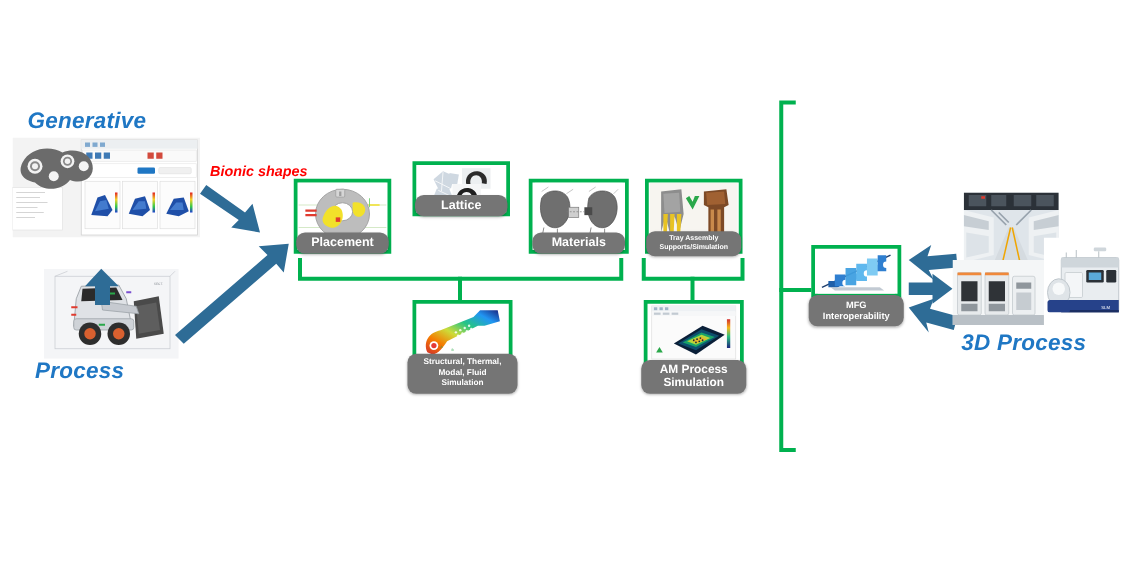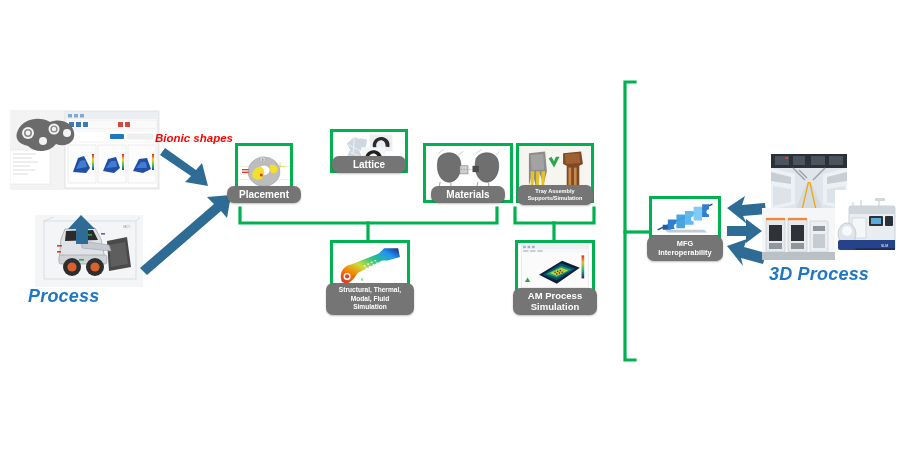--- a/index.html
+++ b/index.html
@@ -12,21 +12,21 @@
 
   .abs{position:absolute;}
 
   
   .blue-label{
     color:#1F77C4;font-weight:bold;font-style:italic;
     font-size:18px;letter-spacing:.2px;white-space:nowrap;
   }
   .red-label{
     color:#FF0000;font-weight:bold;font-style:italic;
-    font-size:11.5px;white-space:nowrap;
+    font-size:11.5px;white-space:nowrap;margin-left:13px;
   }
   .note{
     color:#595959;font-style:italic;font-size:11.5px;white-space:nowrap;
   }
 
   
   .card{
     position:absolute;box-sizing:border-box;
     border:3px solid #00B14F;background:#ffffff;
   }
@@ -43,20 +43,23 @@
   
   svg.layer{position:absolute;left:0;top:0;width:900px;height:450px;overflow:visible;}
   .arrowfill{fill:#2E6C96;}
   .bracket{fill:none;stroke:#00B14F;stroke-width:3.2;stroke-linecap:square;}
 </style>
 </head>
 <body>
 
 <div id="stage">
 
+  <div class="abs" style="left:22px;top:86px;">
+    <span class="blue-label">Generative</span>
+  </div>
 
   <div class="abs" style="left:10px;top:110px;width:150px;height:80px;">
     <svg viewBox="0 0 150 80" style="width:150px;height:80px;display:block;">
       <rect x="0" y="0" width="150" height="80" fill="#f3f3f3"></rect>
 
       <rect x="55" y="2" width="93" height="76" fill="#ffffff" stroke="#d0d0d0" stroke-width="0.6"></rect>
       <rect x="55" y="2" width="93" height="7" fill="#eceff1"></rect>
       <g fill="#7fa9cf">
         <rect x="58" y="4" width="4" height="3.5"></rect>
           <rect x="64" y="4" width="4" height="3.5"></rect>
@@ -219,21 +222,21 @@
       <path class="bracket" d="M515 208 L515 223 L594 223 L594 208"></path>
       <path class="bracket" d="M554 223 L554 240"></path>
     </g>
 
     <g>
       <path class="bracket" d="M635 82 L625 82 L625 360 L635 360"></path>
       <path class="bracket" d="M625 232 L650 232"></path>
     </g>
   </svg>
 
-  <div class="card" style="left:235px;top:143px;width:58px;height:60px;">
+  <div class="card" style="left:235px;top:143px;width:78px;height:60px;">
     <div class="thumb">
       <svg viewBox="0 0 78 60" style="width:100%;height:100%;display:block;">
         <rect x="0" y="0" width="78" height="60" fill="#ffffff"></rect>
         <g stroke="#c9e3b8" stroke-width="0.7">
           <line x1="0" y1="20" x2="78" y2="20"></line>
             <line x1="0" y1="40" x2="78" y2="40"></line>
         </g>
         <ellipse cx="39" cy="28" rx="24" ry="22" fill="#bdbdbd" stroke="#9e9e9e" stroke-width="0.8"></ellipse>
         <ellipse cx="39" cy="26" rx="9" ry="8" fill="#ffffff" stroke="#9e9e9e" stroke-width="0.8"></ellipse>
         <path d="M22 30 C26 20, 34 18, 38 24 C42 32, 36 42, 28 40 C22 38, 20 34, 22 30 Z" fill="#f2e12a"></path>
@@ -283,21 +286,21 @@
           <rect x="0" y="0" width="36" height="28" fill="#f5f6f7"></rect>
           <path d="M6 24 C2 13, 10 4, 20 5 C28 6, 33 13, 31 22 L25 21 C26 14, 22 10, 18 10 C12 10, 9 16, 11 23 Z" fill="#1f1f1f"></path>
         </g>
       </svg>
     </div>
     <div class="cap" style="bottom:-3px;font-size:10px;width:74px;">
       <span>Lattice</span>
     </div>
   </div>
 
-  <div class="card" style="left:423px;top:143px;width:90px;height:60px;">
+  <div class="card" style="left:423px;top:143px;width:80px;height:60px;">
     <div class="thumb">
       <svg viewBox="0 0 78 60" style="width:100%;height:100%;display:block;">
         <rect x="0" y="0" width="78" height="60" fill="#ffffff"></rect>
         <g fill="#6f6f6f" stroke="#4a4a4a" stroke-width="0.6">
           <path d="M6 14 C10 6, 24 5, 29 13 C34 22, 30 38, 20 40 C10 42, 2 30, 6 14 Z"></path>
           <path d="M48 14 C52 6, 66 5, 71 13 C76 22, 72 38, 62 40 C52 42, 44 30, 48 14 Z"></path>
         </g>
         <g stroke="#555" stroke-width="0.6" fill="none">
           <line x1="8" y1="40" x2="6" y2="50"></line>
             <line x1="20" y1="41" x2="20" y2="50"></line>

